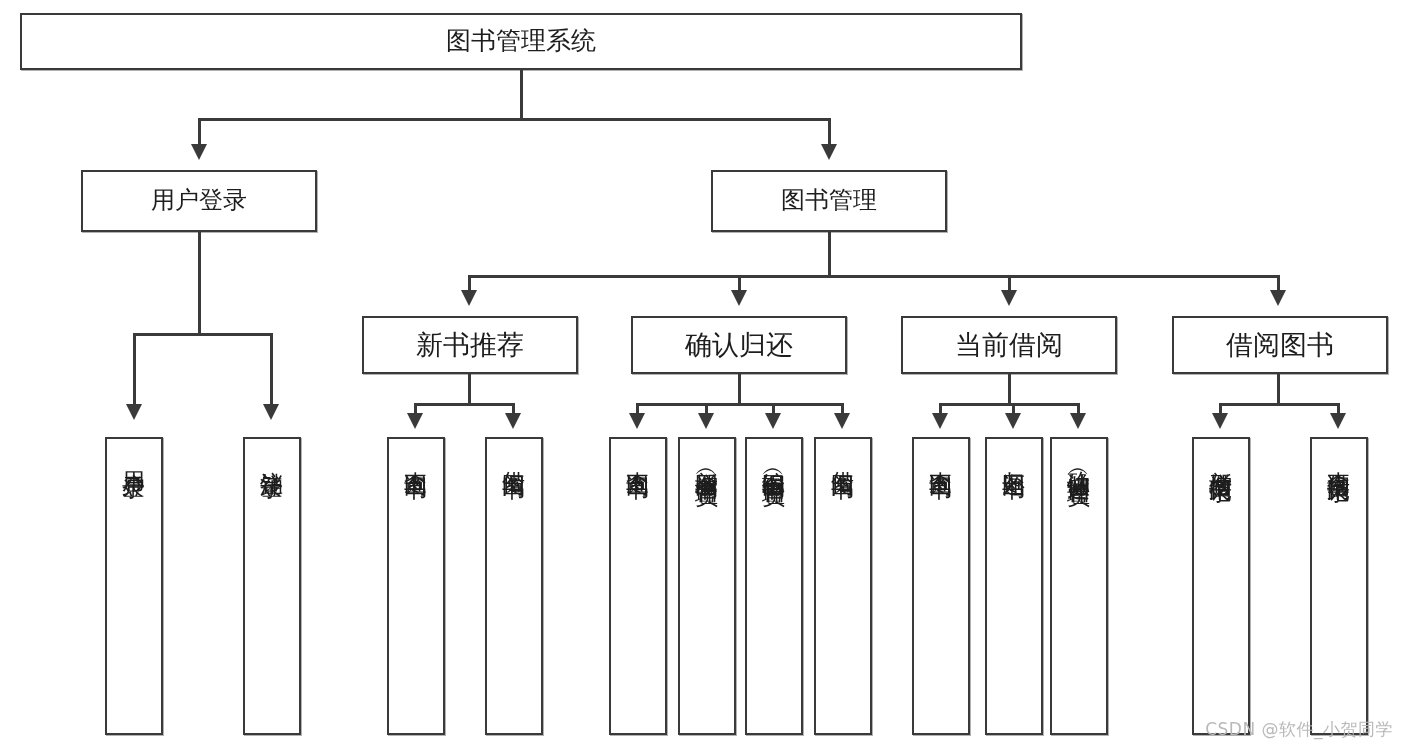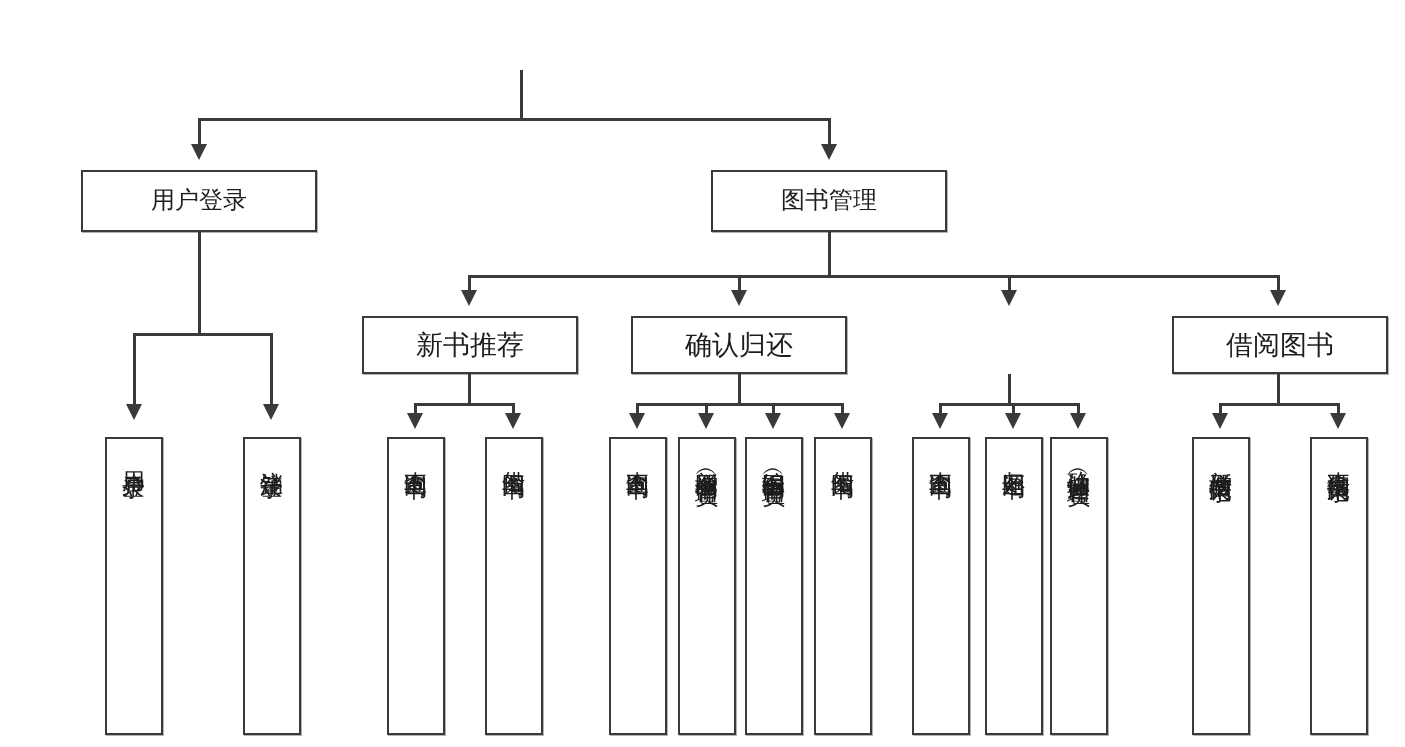--- a/index.html
+++ b/index.html
@@ -85,20 +85,23 @@
     white-space: nowrap;
     letter-spacing: 0.5px;
     pointer-events: none;
   }
 </style>
 </head>
 <body>
 
 <div id="canvas">
 
+  <div class="node tier-root" style="left:20px; top:13px; width:1002px; height:57px;">
+    <span class="node-label">图书管理系统</span>
+  </div>
 
   <div class="edge edge-v" style="left:520px; top:70px; width:3px; height:49px;"></div>
   <div class="edge edge-h" style="left:198px; top:118px; width:633px; height:3px;"></div>
   <div class="edge edge-v" style="left:198px; top:118px; width:3px; height:28px;"></div>
   <div class="arrow" style="left:191px; top:144px;"></div>
   <div class="edge edge-v" style="left:828px; top:118px; width:3px; height:28px;"></div>
   <div class="arrow" style="left:821px; top:144px;"></div>
 
   <div class="node tier-2" style="left:81px; top:170px; width:236px; height:62px;">
     <span class="node-label">用户登录</span>
@@ -124,20 +127,23 @@
   <div class="arrow" style="left:1001px; top:290px;"></div>
   <div class="edge edge-v" style="left:1277px; top:275px; width:3px; height:17px;"></div>
   <div class="arrow" style="left:1270px; top:290px;"></div>
 
   <div class="node tier-3" style="left:362px; top:316px; width:216px; height:58px;">
     <span class="node-label">新书推荐</span>
   </div>
   <div class="node tier-3" style="left:631px; top:316px; width:216px; height:58px;">
     <span class="node-label">确认归还</span>
   </div>
+  <div class="node tier-3" style="left:901px; top:316px; width:216px; height:58px;">
+    <span class="node-label">当前借阅</span>
+  </div>
   <div class="node tier-3" style="left:1172px; top:316px; width:216px; height:58px;">
     <span class="node-label">借阅图书</span>
   </div>
 
   <div class="edge edge-v" style="left:468px; top:374px; width:3px; height:31px;"></div>
   <div class="edge edge-h" style="left:414px; top:403px; width:100px; height:3px;"></div>
   <div class="edge edge-v" style="left:414px; top:403px; width:3px; height:12px;"></div>
   <div class="arrow" style="left:407px; top:413px;"></div>
   <div class="edge edge-v" style="left:512px; top:403px; width:3px; height:12px;"></div>
   <div class="arrow" style="left:505px; top:413px;"></div>
@@ -202,14 +208,15 @@
   <div class="node tier-leaf" style="left:1050px; top:437px; width:58px; height:298px;">
     <span class="node-label">确认归还（管理员）</span>
   </div>
   <div class="node tier-leaf" style="left:1192px; top:437px; width:58px; height:298px;">
     <span class="node-label">新增借阅记录</span>
   </div>
   <div class="node tier-leaf" style="left:1310px; top:437px; width:58px; height:298px;">
     <span class="node-label">查询借阅记录</span>
   </div>
 
+  <div id="watermark">CSDN @软件_小贺同学</div>
 
 </div>
 
 </body></html>

